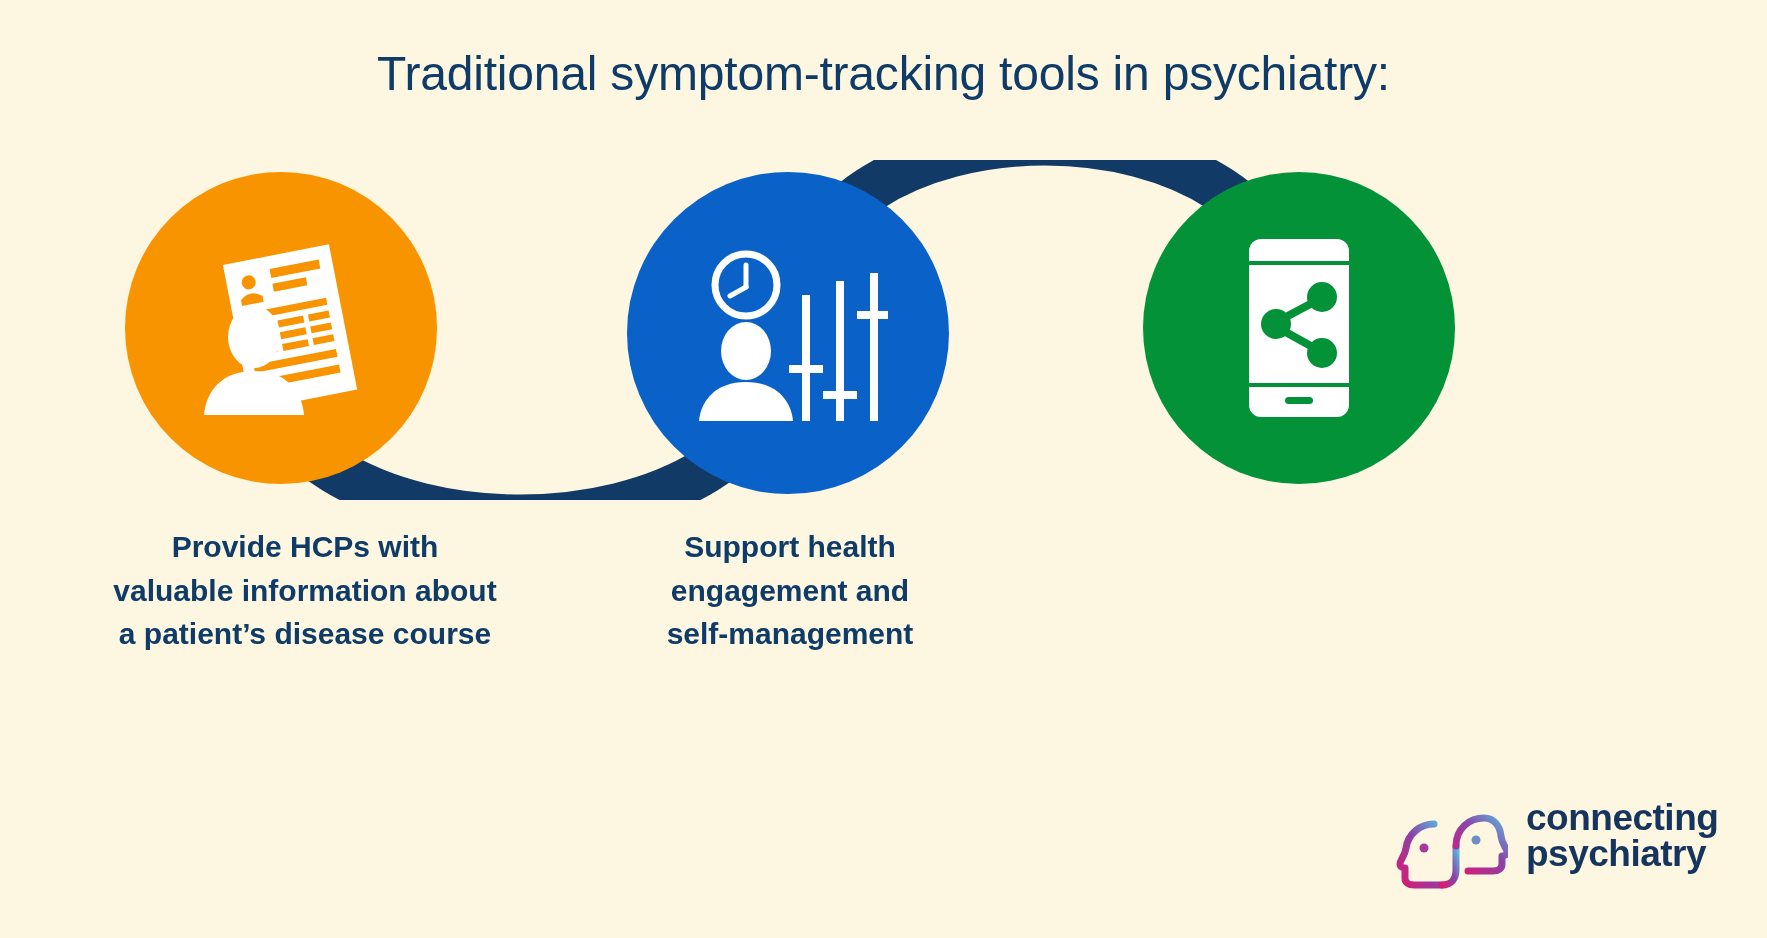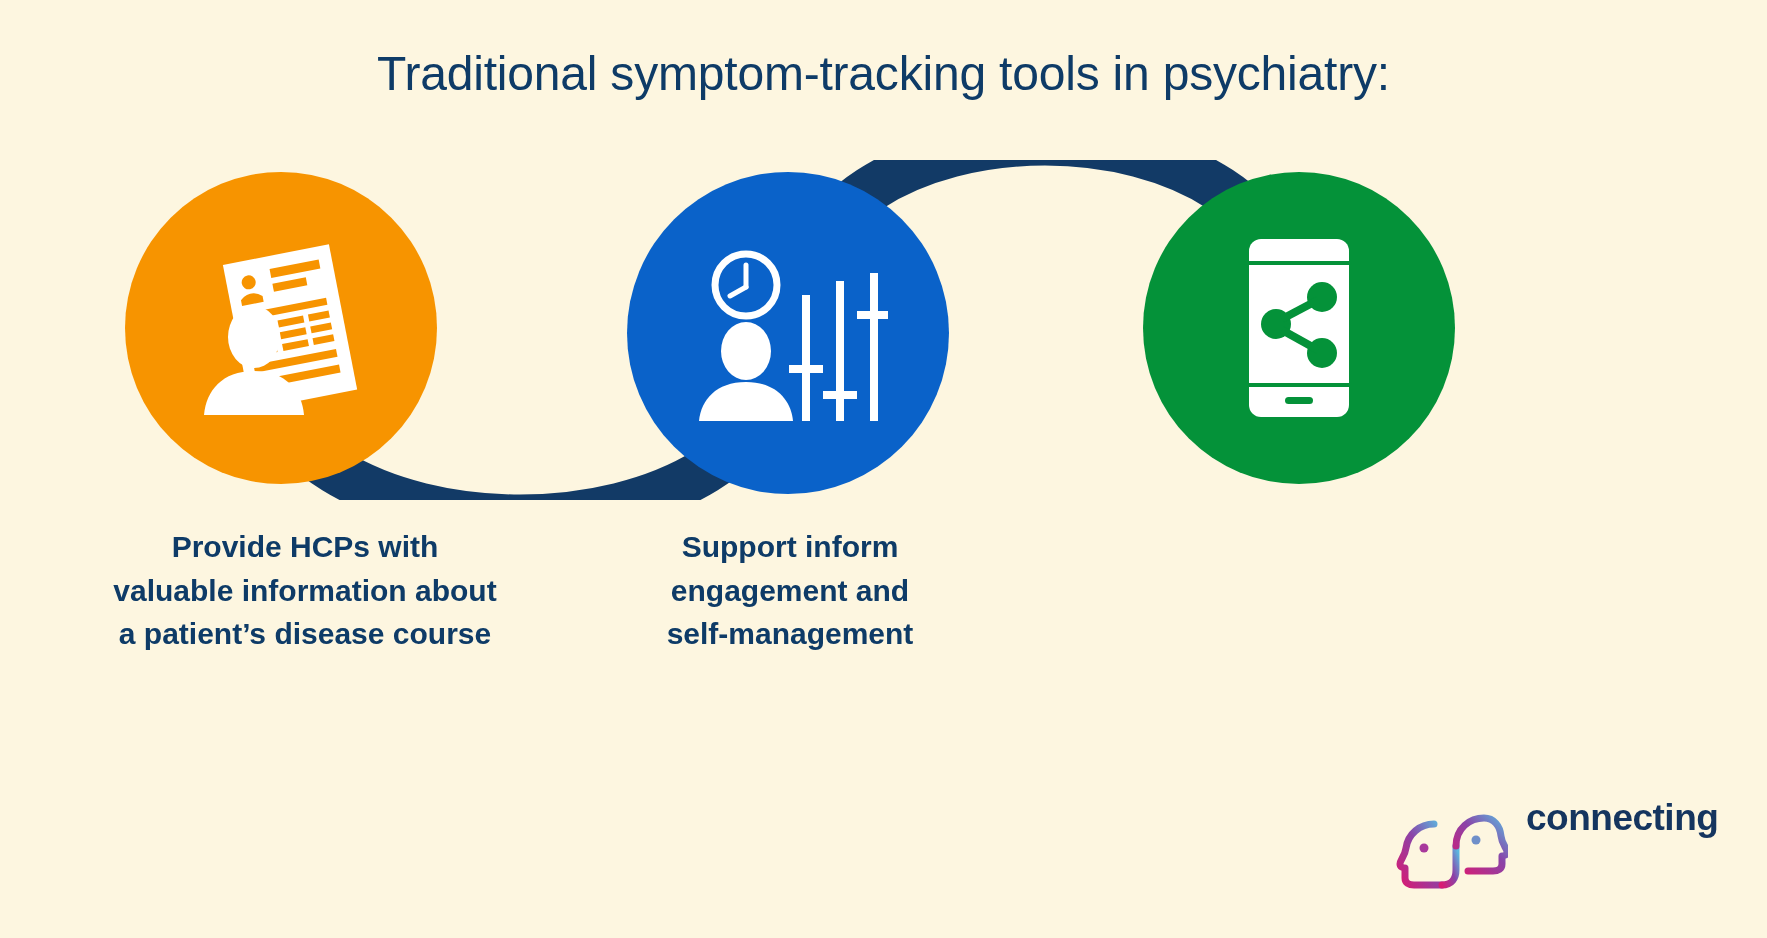--- a/index.html
+++ b/index.html
@@ -177,21 +177,21 @@
         </g>
       </svg>
     </div>
 
   </div>
 
   <div class="captions">
     <div class="caption p1">Provide HCPs with
 valuable information about
 a patient’s disease course</div>
-    <div class="caption p2">Support inform
+    <div class="caption p2">Support health
 engagement and
 self-management</div>
   </div>
 
   <div class="logo">
     <svg width="118" height="90" viewBox="0 0 118 90" aria-hidden="true">
       <defs>
         <linearGradient id="headGrad" x1="0" y1="1" x2="1" y2="0">
           <stop offset="0%" stop-color="#d81b72"></stop>
           <stop offset="55%" stop-color="#8a43a8"></stop>
@@ -201,16 +201,17 @@
       <g fill="none" stroke="url(#headGrad)" stroke-width="7" stroke-linecap="round" stroke-linejoin="round">
         <path d="M44 24 C 30 24, 18 34, 16 48 C 15 56, 10 60, 10 64 C 10 67, 13 68, 15 68 L 15 78 C 15 83, 19 85, 24 85 L 52 85"></path>
         <path d="M52 85 C 62 85, 66 78, 66 70 L 66 46"></path>
         <path d="M66 46 C 66 28, 80 18, 94 18 C 104 18, 110 26, 111 36 C 112 45, 117 48, 117 52 C 117 55, 114 56, 112 56 L 112 64 C 112 69, 108 71, 103 71 L 78 71"></path>
       </g>
       <circle cx="34" cy="48" r="4.5" fill="#a8399c"></circle>
       <circle cx="86" cy="40" r="4.5" fill="#6f8fc9"></circle>
     </svg>
     <div class="logo-text">
       <div>connecting</div>
+      <div>psychiatry</div>
     </div>
   </div>
 
 </div>
 
 </body></html>

